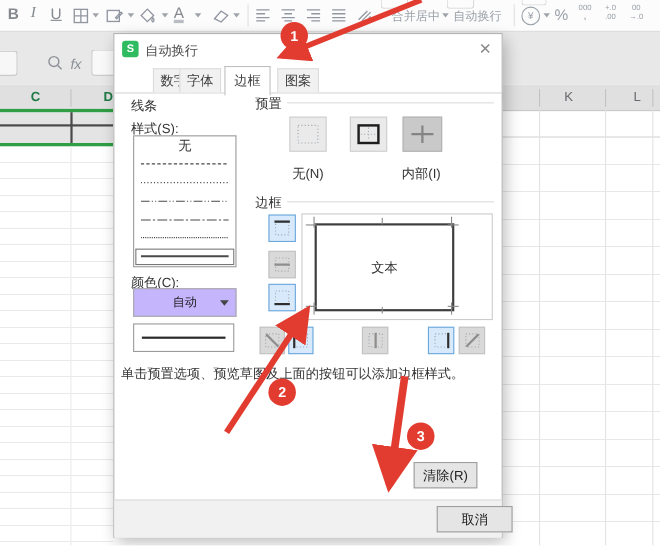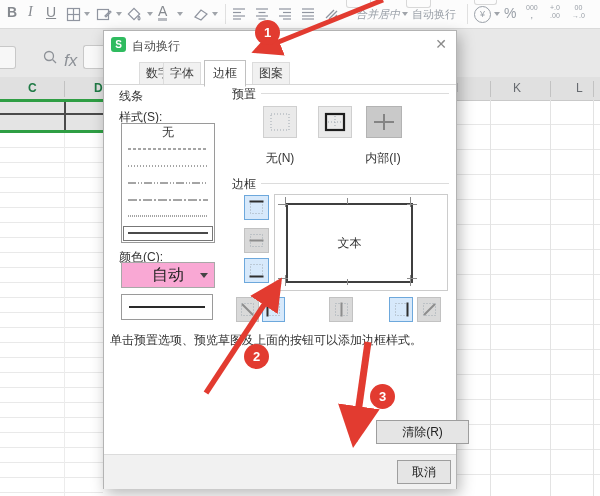--- a/index.html
+++ b/index.html
@@ -11,21 +11,21 @@
   .tb-letter{position:absolute;top:4px;font-size:14px;color:#85898f;}
   .caret{position:absolute;width:0;height:0;border-left:3px solid transparent;border-right:3px solid transparent;border-top:4px solid #a0a4aa;}
   .vsep{position:absolute;top:4px;width:1px;height:20px;background:#e0e0e0;}
   .cutbox{position:absolute;top:0;height:7px;border:1px solid #d8d8d8;border-top:none;border-radius:0 0 3px 3px;}
   .stack{position:absolute;top:4px;font-size:7px;line-height:8px;color:#9aa0a8;text-align:center;}
   svg.tbicon{position:absolute;top:7px;}
   svg.tbicon *{stroke:#9095a0;fill:none;stroke-width:1.2;}
   
   .fmrow{left:0;top:29px;width:600px;height:48px;background:#e8e8e8;}
   .namebox{left:0;top:17px;width:15px;height:21px;background:#f7f7f7;border:1px solid #c8c8c8;border-left:none;border-radius:0 3px 3px 0;}
-  .fxtxt{left:64px;top:22px;font-style:italic;font-size:17px;color:#8d9197;}
+  .fxtxt{left:64px;top:22px;font-style:italic;font-size:13px;color:#8d9197;}
   .inputbox{left:83px;top:16px;width:21px;height:22px;background:#f9f9f9;border:1px solid #c8c8c8;border-radius:3px 0 0 3px;border-right:none;}
   
   .hdr{left:0;top:77px;width:600px;height:23px;background:#e0e0e0;border-bottom:1px solid #c9c9c9;}
   .hdr-letter{position:absolute;top:4px;font-size:12px;color:#676b70;}
   .hdr-letter.sel{color:#1f7a45;font-weight:bold;}
   .hdiv{position:absolute;top:4px;width:1px;height:16px;background:#c2c2c2;}
   .gridlines-left{left:0;top:133px;width:103px;height:363px;background:repeating-linear-gradient(to bottom,transparent 0 14px,#e9e9e9 14px 15px);}
   .gridlines-right{left:455px;top:100px;width:145px;height:396px;background:repeating-linear-gradient(to bottom,transparent 0 24px,#e7e7e7 24px 25px);}
   .vline{position:absolute;width:1px;background:#e3e3e3;}
   .greenline{position:absolute;left:0;width:103px;height:3px;background:#2f9e44;}
@@ -38,21 +38,21 @@
   .wps-icon{position:absolute;left:7px;top:6px;width:15px;height:15px;background:#2fbb5f;border-radius:3px;color:#fff;font-size:10px;font-weight:bold;text-align:center;line-height:15px;}
   .dlg-close{position:absolute;right:9px;top:5px;font-size:14px;color:#8a8a8a;}
   .tabs{position:absolute;left:0;top:28px;width:352px;height:25px;border-bottom:1px solid #d6d6d6;}
   .tab{position:absolute;top:3px;height:21px;line-height:21px;font-size:12px;color:#3c3c3c;text-align:center;background:#f1f1f1;border:1px solid #dcdcdc;border-bottom:none;}
   .tab.active{top:1px;height:25px;line-height:24px;background:#fff;border:1px solid #c0c0c0;border-bottom:1px solid #fff;z-index:2;}
   .lbl{position:absolute;font-size:12px;color:#333;}
   .listbox{position:absolute;left:17px;top:92px;width:92px;height:118px;border:1px solid #9a9a9a;background:#fff;}
   .ls-item{height:16.8px;display:flex;align-items:center;justify-content:center;font-size:12px;color:#333;box-sizing:border-box;}
   .ls-item.sel{outline:1px solid #777;outline-offset:-2px;}
   .ls-item svg line{stroke:#4a4a4a;}
-  .dropdown{position:absolute;left:17px;top:231px;width:92px;height:24px;background:#f9a8d4;border:1px solid #a8a8a8;font-size:16px;color:#222;text-align:center;line-height:24px;}
+  .dropdown{position:absolute;left:17px;top:231px;width:92px;height:24px;background:#c4b5fd;border:1px solid #a8a8a8;font-size:11px;color:#222;text-align:center;line-height:24px;}
   .dd-arrow{position:absolute;right:6px;top:10px;width:0;height:0;border-left:4px solid transparent;border-right:4px solid transparent;border-top:5px solid #444;}
   .samplebox{position:absolute;left:17px;top:263px;width:90px;height:24px;border:1px solid #9a9a9a;background:#fff;}
   .samplebox .line{position:absolute;left:7px;right:7px;top:11px;height:2px;background:#2a2a2a;}
   .grp-line{position:absolute;height:1px;background:#dcdcdc;}
   .preset-btn{position:absolute;top:75px;width:32px;height:30px;background:#eaeaea;border:1px solid #cfcfcf;display:flex;align-items:center;justify-content:center;}
   .preset-btn.dark{background:#c9c9c9;border-color:#b3b3b3;}
   .preset-lbl{position:absolute;top:119px;font-size:12px;color:#333;text-align:center;}
   .ebtn{position:absolute;width:25px;height:25px;display:flex;align-items:center;justify-content:center;box-sizing:border-box;}
   .ebtn.blue{background:#d7e9fb;border:1px solid #6da8dc;}
   .ebtn.gray{background:#d9d9d9;border:1px solid #c2c2c2;}
@@ -131,21 +131,21 @@
       <line x1="2" y1="5.5" x2="14" y2="5.5"></line>
       <line x1="2" y1="9" x2="14" y2="9"></line>
       <line x1="2" y1="12" x2="14" y2="12"></line>
     </svg>
   <svg class="tbicon" style="left:323px;" width="16" height="13">
       <line x1="3" y1="11" x2="11" y2="3"></line>
       <line x1="6" y1="12" x2="14" y2="4"></line>
       <line x1="10" y1="12" x2="14" y2="8"></line>
     </svg>
 
-  <span class="tb-txt" style="left:356px;font-size:11px;font-style:italic;">合并居中</span>
+  <span class="tb-txt" style="left:356px;font-size:11px;">合并居中</span>
   <span class="caret" style="left:402px;top:12px;"></span>
   <span class="tb-txt" style="left:412px;font-size:11px;">自动换行</span>
 
   <span class="vsep" style="left:467px;"></span>
 
   <span class="abs" style="left:474px;top:6px;width:15px;height:15px;border:1.2px solid #9aa0a8;border-radius:50%;font-size:9px;color:#9aa0a8;text-align:center;line-height:15px;">¥</span>
   <span class="caret" style="left:494px;top:12px;"></span>
   <span class="tb-txt" style="left:504px;top:5px;font-size:14px;">%</span>
   <div class="stack" style="left:526px;">
     <div>000</div>
@@ -344,24 +344,24 @@
   </div>
   <div class="ebtn gray" style="left:313px;top:266px;width:24px;">
     <svg width="15" height="15">
         <rect x="1.5" y="1.5" width="12" height="12" class="dotrect"></rect>
         <line x1="2" y1="13" x2="13" y2="2" class="edge" stroke-width="1.6"></line>
       </svg>
   </div>
 
   <div class="hint">单击预置选项、预览草图及上面的按钮可以添加边框样式。</div>
 
-  <div class="btn gray" style="left:272px;top:389px;width:93px;height:24px;line-height:22px;">清除(R)</div>
+  <div class="btn gray" style="left:272px;top:389px;width:58px;height:24px;line-height:22px;">清除(R)</div>
 
   <div class="dlg-footer"></div>
-  <div class="btn gray" style="left:293px;top:429px;width:54px;height:24px;line-height:22px;">取消</div>
+  <div class="btn gray" style="left:293px;top:429px;width:69px;height:24px;line-height:22px;">取消</div>
 </div>
 
 <svg class="abs anno" viewBox="0 0 600 496">
   <defs>
     <marker id="ah" markerWidth="7" markerHeight="7" refX="5" refY="3" orient="auto" markerUnits="strokeWidth">
       <path d="M0,0 L6,3 L0,6 Z" fill="#e23b30"></path>
     </marker>
   </defs>
   <line x1="383" y1="0" x2="256" y2="51" stroke="#e23b30" stroke-width="5" marker-end="url(#ah)"></line>
   <line x1="206" y1="393" x2="279" y2="282" stroke="#e23b30" stroke-width="5.5" marker-end="url(#ah)"></line>

